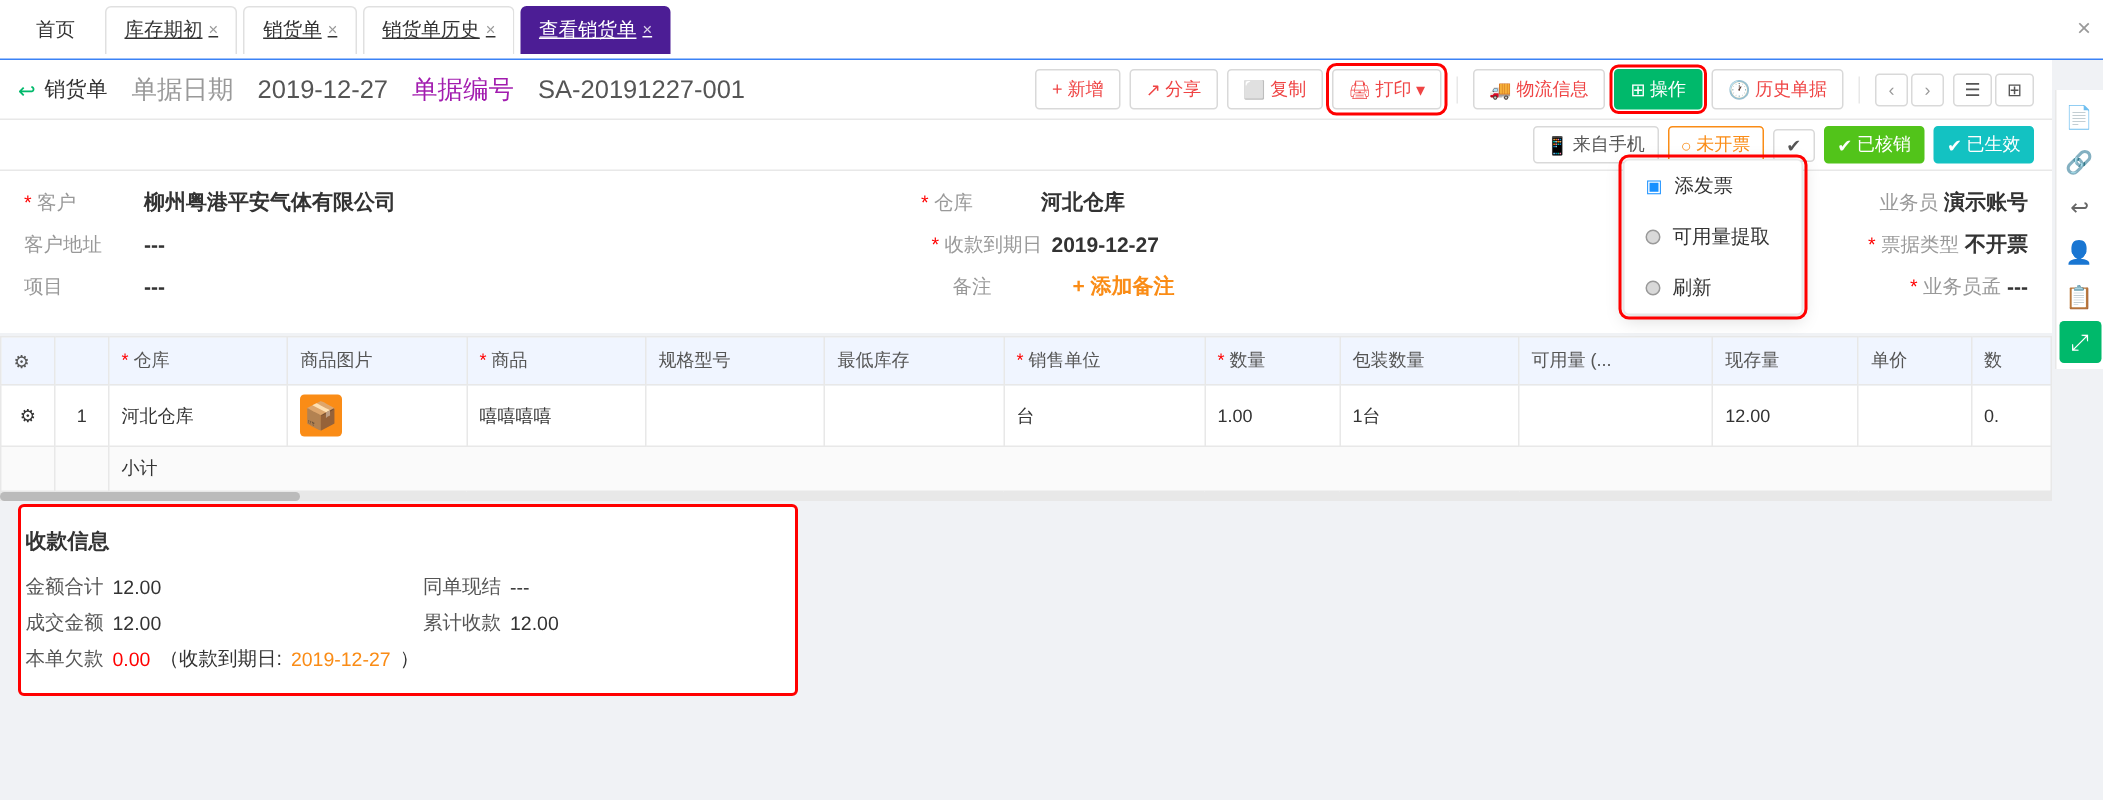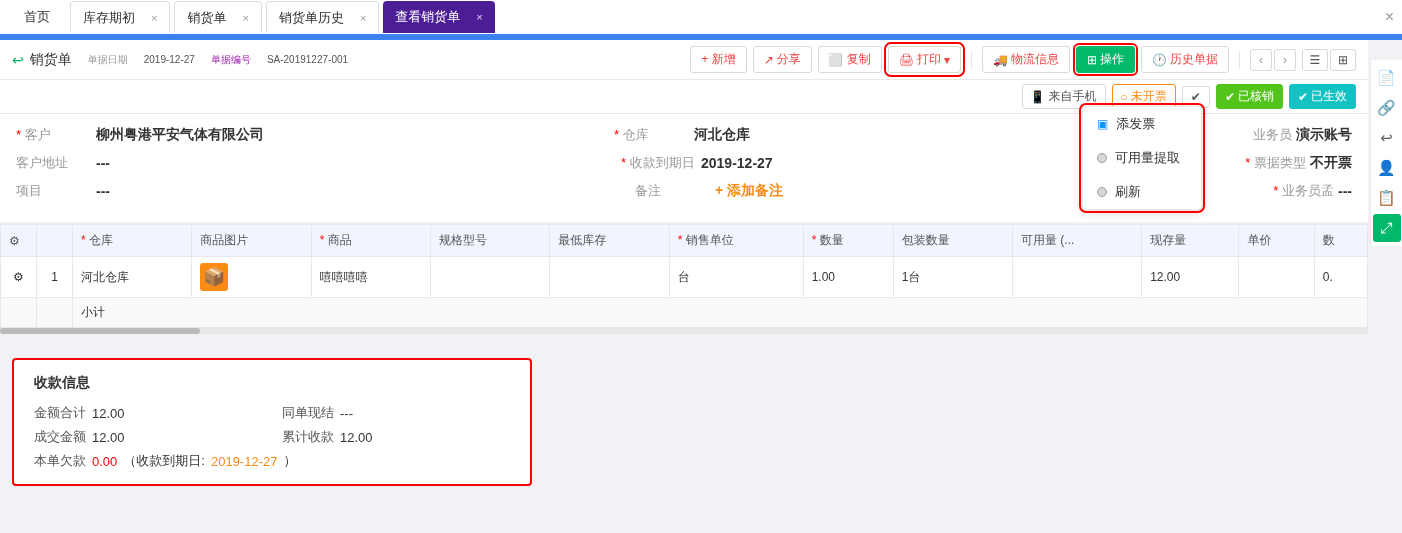--- a/index.html
+++ b/index.html
@@ -1,43 +1,43 @@
 <!DOCTYPE html>
 <html><head>
   <meta charset="utf-8">
   <style>
     * { box-sizing: border-box; margin: 0; padding: 0; }
     body { font-family: "Microsoft YaHei", "PingFang SC", sans-serif; font-size: 13px; background: #f0f2f5; color: #333; }
 
     
     .tab-bar {
       display: flex; align-items: center; background: #fff;
-      border-bottom: 6px solid #3b82f6; height: 40px; padding: 0 8px;
+      border-bottom: 1px solid #3b82f6; height: 40px; padding: 0 8px;
       gap: 4px;
     }
     .tab {
       display: flex; align-items: center; padding: 0 12px; height: 32px;
       border-radius: 4px 4px 0 0; cursor: pointer; font-size: 13px;
-      white-space: nowrap; gap: 12px;
+      white-space: nowrap; gap: 0; text-decoration: underline;
     }
     .tab.active { background: #4c1d95; color: #fff; }
     .tab.normal { background: #fff; color: #333; border: 1px solid #e0e0e0; border-bottom: none; }
     .tab .close { font-size: 11px; color: #999; cursor: pointer; margin-left: 4px; }
     .tab.active .close { color: rgba(255,255,255,0.8); }
     .tab-home { padding: 0 16px; color: #333; cursor: pointer; font-size: 13px; }
     .tab-bar-close { margin-left: auto; font-size: 16px; cursor: pointer; color: #999; }
 
     
     .doc-toolbar {
       display: flex; align-items: center; background: #fff;
       border-bottom: 1px solid #e8e8e8; padding: 6px 12px; gap: 8px; flex-wrap: wrap;
     }
     .doc-title { display: flex; align-items: center; gap: 6px; font-size: 14px; font-weight: 500; }
     .doc-title-icon { color: #00b96b; font-size: 14px; }
-    .doc-meta { display: flex; align-items: center; gap: 16px; margin-left: 8px; font-size: 10px; color: #555; }
+    .doc-meta { display: flex; align-items: center; gap: 16px; margin-left: 8px; font-size: 17px; color: #555; }
     .toolbar-actions { margin-left: auto; display: flex; align-items: center; gap: 6px; }
     .btn-action {
       display: flex; align-items: center; gap: 3px; padding: 4px 10px;
       border: 1px solid #d9d9d9; border-radius: 3px; background: #fff;
       cursor: pointer; font-size: 12px; color: #ef4444; white-space: nowrap;
     }
     .btn-action.active-op {
       background: #00b96b; color: #fff; border-color: #00b96b;
       outline: 2px solid red; outline-offset: 1px;
     }
@@ -79,21 +79,21 @@
     .data-table .subtotal { background: #fafafa; color: #999; }
     .col-num { width: 36px; text-align: center; }
     .col-gear { width: 36px; text-align: center; }
     .th-required::before { content: "* "; color: red; }
     .product-img { width: 28px; height: 28px; background: #fa8c16; border-radius: 3px; display: inline-flex; align-items: center; justify-content: center; }
     .product-img span { color: #fff; font-size: 18px; }
 
     
     .payment-section {
       background: #fff; border: 2px solid red; border-radius: 4px;
-      padding: 14px 20px; margin: 24px 12px; max-width: 520px;
+      padding: 14px 3px; margin: 2px 12px; max-width: 520px;
     }
     .payment-title { font-size: 14px; font-weight: bold; margin-bottom: 12px; }
     .payment-grid { display: grid; grid-template-columns: 1fr 1fr; gap: 6px 20px; }
     .payment-row { display: flex; align-items: center; gap: 6px; font-size: 13px; }
     .payment-label { color: #555; white-space: nowrap; }
     .payment-value { color: #333; }
     .payment-value.red { color: red; }
     .payment-value.orange { color: #fa8c16; }
 
     

